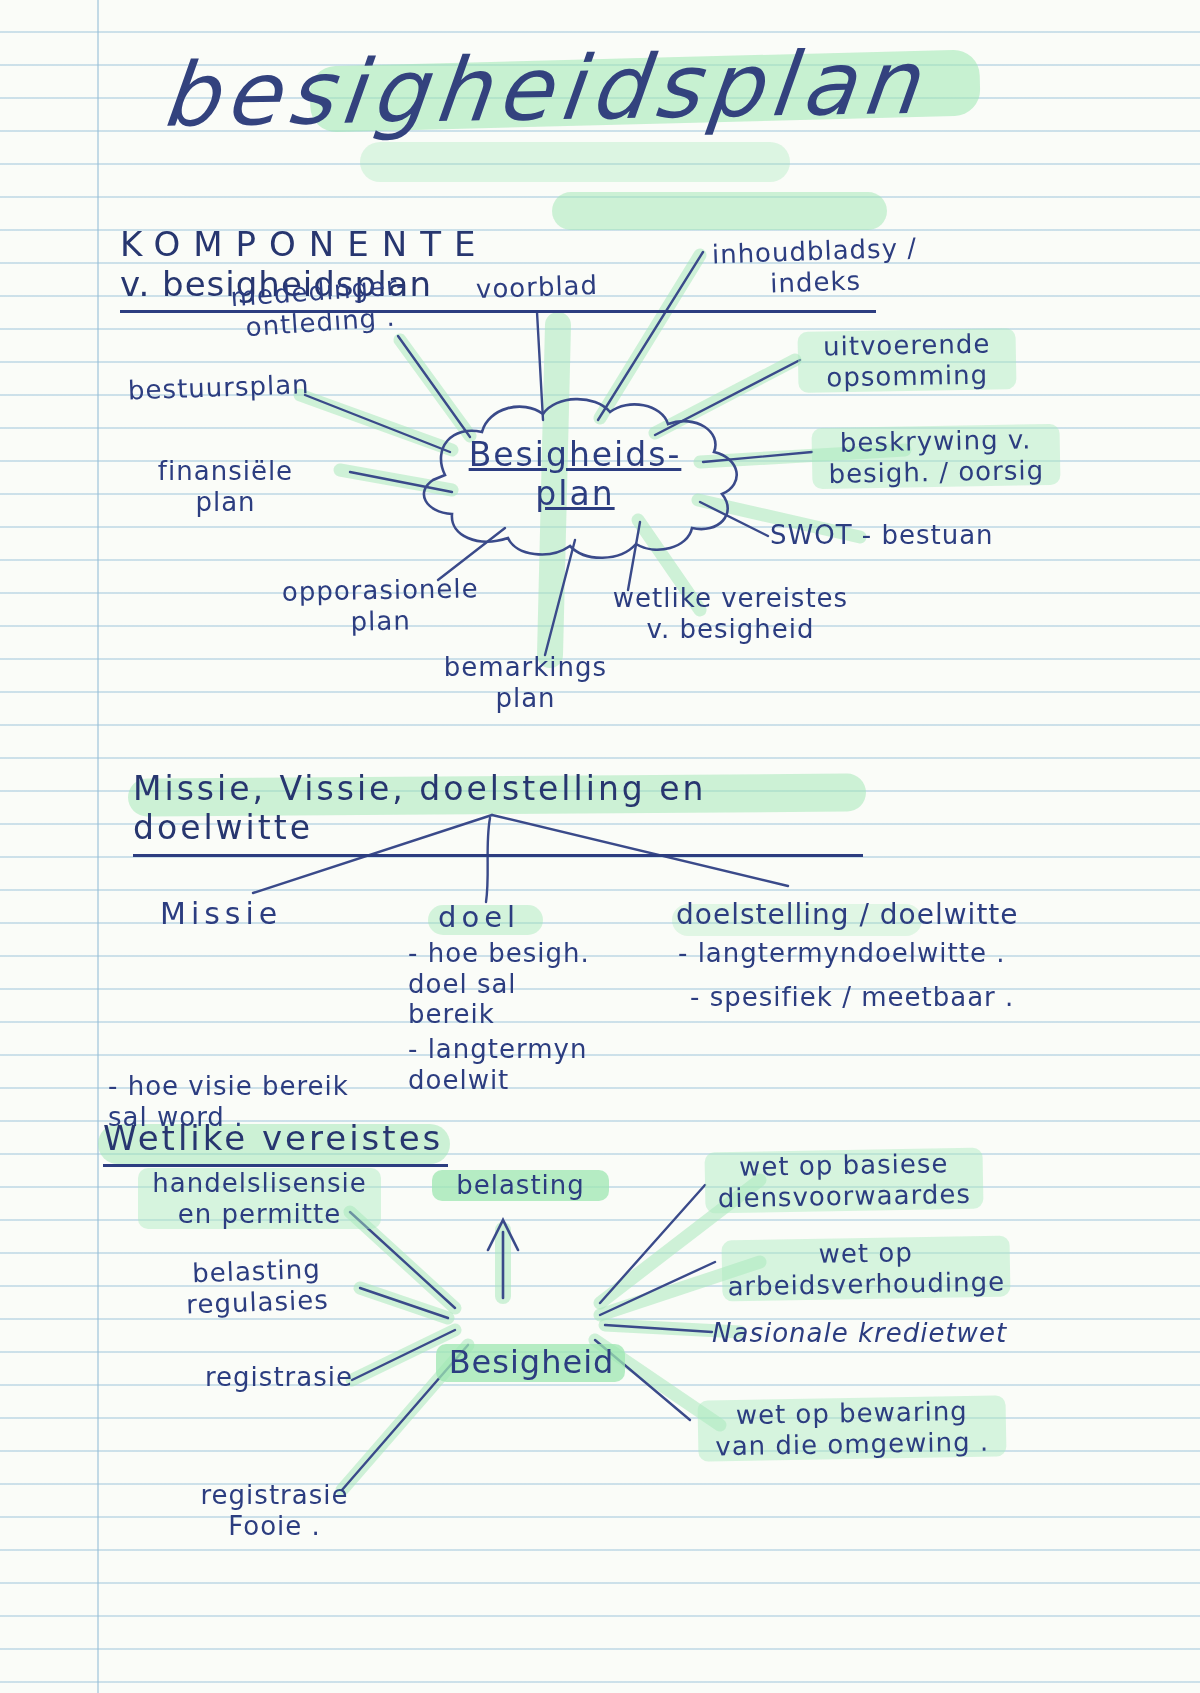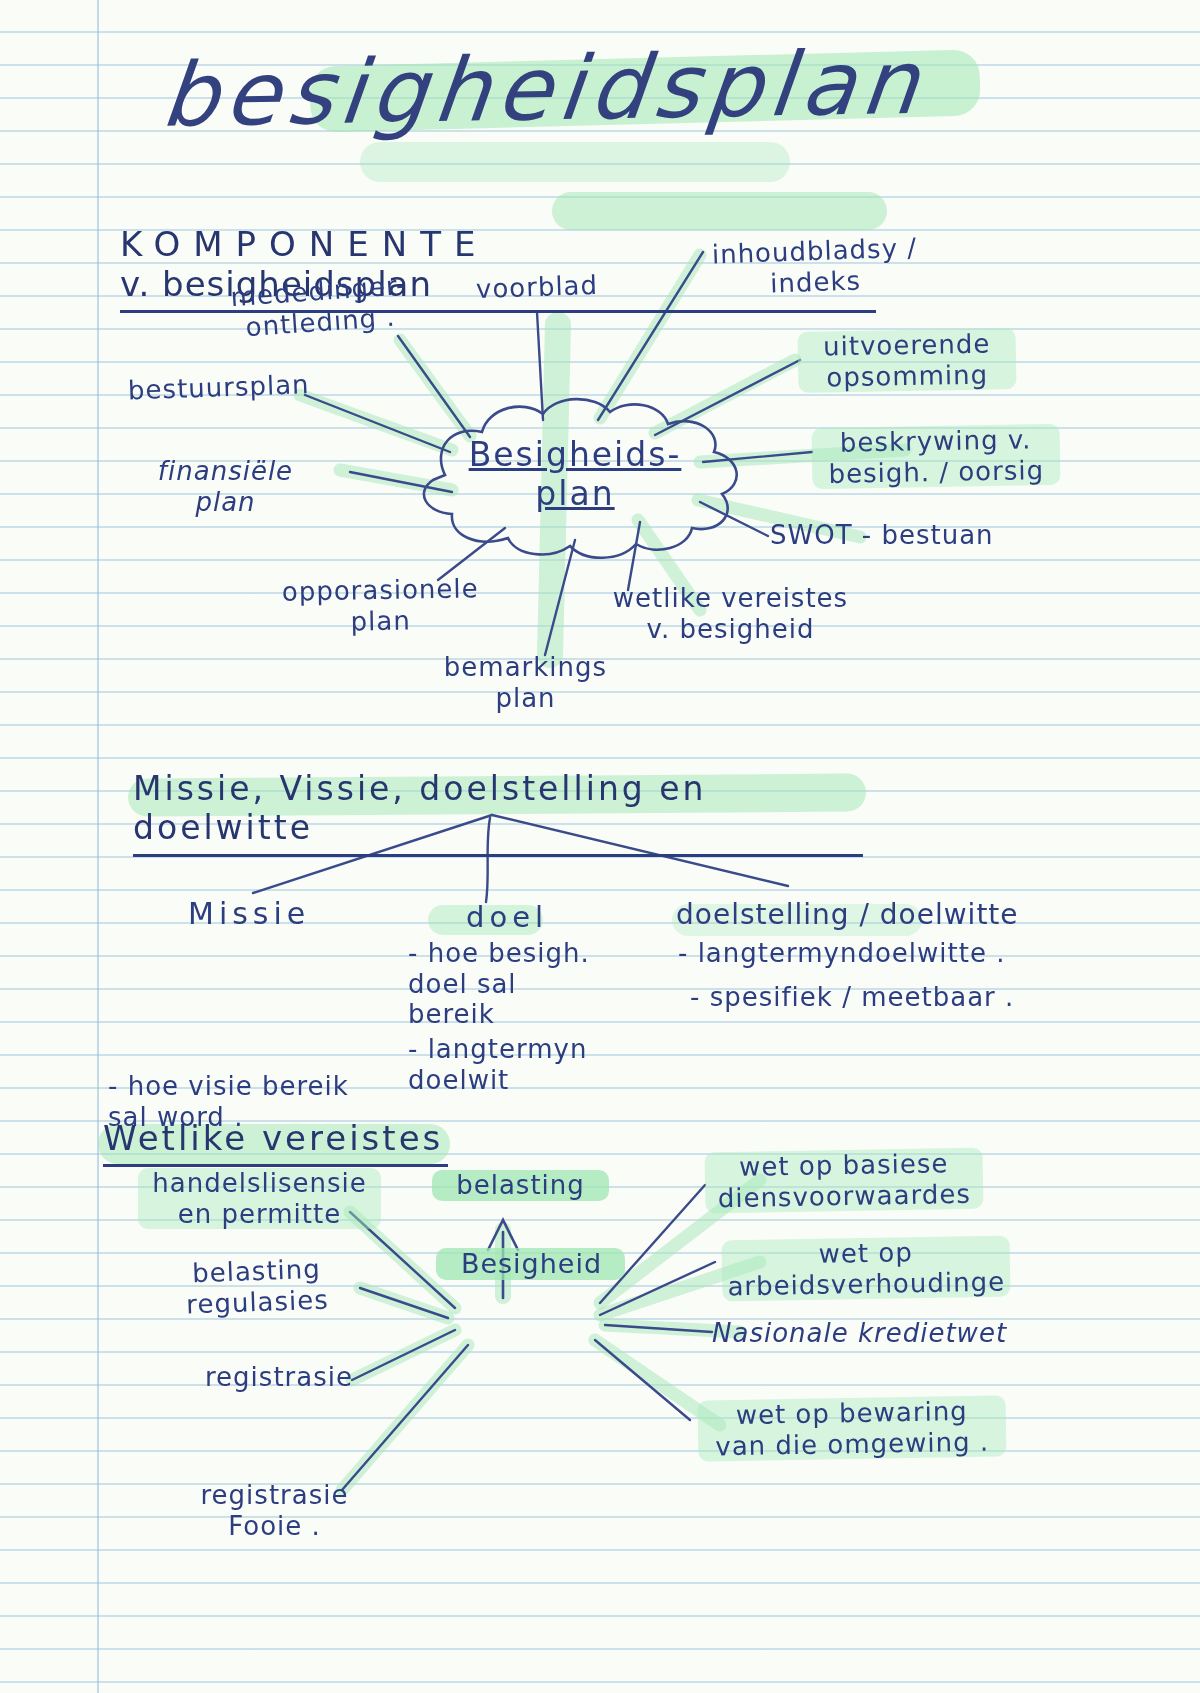--- a/index.html
+++ b/index.html
@@ -21,21 +21,21 @@
   .ctr { text-align:center; }
   .title {
     font-size:88px; font-style:italic; letter-spacing:7px; font-weight:400;
     transform:skewX(-10deg) rotate(-1deg); color:#33427e;
   }
   .heading { font-size:34px; color:#27366f; border-bottom:3px solid #2c3d80; padding-bottom:6px; }
   .caps { letter-spacing:13px; }
   .cloud-text { font-size:33px; letter-spacing:2px; }
   .hl-strong { background:rgba(158,231,178,.75); border-radius:10px; padding:0 6px; }
   .hl-soft { background:rgba(170,235,190,.45); border-radius:10px; padding:0 4px; }
-  .col-title { font-size:30px; letter-spacing:5px;margin-left:28px; }
+  .col-title { font-size:30px; letter-spacing:5px; }
 </style>
 </head>
 <body>
 
 <div class="page">
 
   <div class="blob" style="left:310px; top:58px; width:670px; height:66px; transform:rotate(-1.5deg); opacity:.8;"></div>
   <div class="blob" style="left:360px; top:142px; width:430px; height:40px; opacity:.45;"></div>
   <div class="blob" style="left:552px; top:192px; width:335px; height:38px; opacity:.7;"></div>
   <div class="blob" style="left:128px; top:776px; width:738px; height:38px; transform:rotate(-.4deg); opacity:.7;"></div>
@@ -124,21 +124,21 @@
 opsomming</div>
   <div class="hand ctr hl-soft" style="left:812px; top:426px; width:240px; transform:rotate(-1deg);">beskrywing v.
 besigh. / oorsig</div>
   <div class="hand" style="left:770px; top:520px; width:240px;">SWOT - bestuan</div>
   <div class="hand ctr" style="left:598px; top:583px; width:265px;">wetlike vereistes
 v. besigheid</div>
   <div class="hand ctr" style="left:428px; top:652px; width:195px;">bemarkings
 plan</div>
   <div class="hand ctr" style="left:278px; top:575px; width:205px; transform:rotate(-1deg);">opporasionele
 plan</div>
-  <div class="hand ctr" style="left:138px; top:456px; width:175px;font-style:italic;">finansiële
+  <div class="hand ctr" style="left:138px; top:456px; width:175px;">finansiële
 plan</div>
   <div class="hand" style="left:128px; top:372px; width:200px; transform:rotate(-2deg);">bestuursplan</div>
 
   <div class="hand heading" style="left:133px; top:770px; width:730px; font-size:33px; letter-spacing:3px;">Missie, Vissie, doelstelling en doelwitte</div>
 
   <div class="hand col-title" style="left:160px; top:896px; width:160px;">Missie</div>
   <div class="hand" style="left:108px; top:1032px; width:270px;margin-top:39px;">- hoe visie bereik
 sal word .</div>
 
   <div class="hand col-title" style="left:438px; top:900px; width:130px; font-size:29px;">doel</div>
@@ -147,21 +147,21 @@
 bereik</div>
   <div class="hand" style="left:408px; top:1034px; width:240px;">- langtermyn
 doelwit</div>
 
   <div class="hand" style="left:676px; top:898px; width:380px; font-size:28px;">doelstelling / doelwitte</div>
   <div class="hand" style="left:678px; top:938px; width:360px;">- langtermyndoelwitte .</div>
   <div class="hand" style="left:690px; top:982px; width:370px;">- spesifiek / meetbaar .</div>
 
   <div class="hand heading" style="left:103px; top:1118px; width:345px; letter-spacing:3px;">Wetlike vereistes</div>
 
-  <div class="hand ctr hl-strong" style="left:436px; top:1248px; width:175px; font-size:27px;padding-left:8px;">Besigheid</div>
+  <div class="hand ctr hl-strong" style="left:436px; top:1344px; width:175px; font-size:32px;padding-left:8px;">Besigheid</div>
 
   <div class="hand ctr hl-soft" style="left:138px; top:1168px; width:235px;">handelslisensie
 en permitte</div>
   <div class="hand ctr hl-strong" style="left:432px; top:1170px; width:165px;">belasting</div>
   <div class="hand ctr hl-soft" style="left:705px; top:1150px; width:270px; transform:rotate(-1deg);">wet op basiese
 diensvoorwaardes</div>
   <div class="hand ctr hl-soft" style="left:722px; top:1238px; width:280px; transform:rotate(-1deg);">wet op
 arbeidsverhoudinge</div>
   <div class="hand" style="left:712px; top:1318px; width:310px;font-style:italic;">Nasionale kredietwet</div>
   <div class="hand ctr hl-soft" style="left:698px; top:1398px; width:300px; transform:rotate(-1deg);">wet op bewaring

